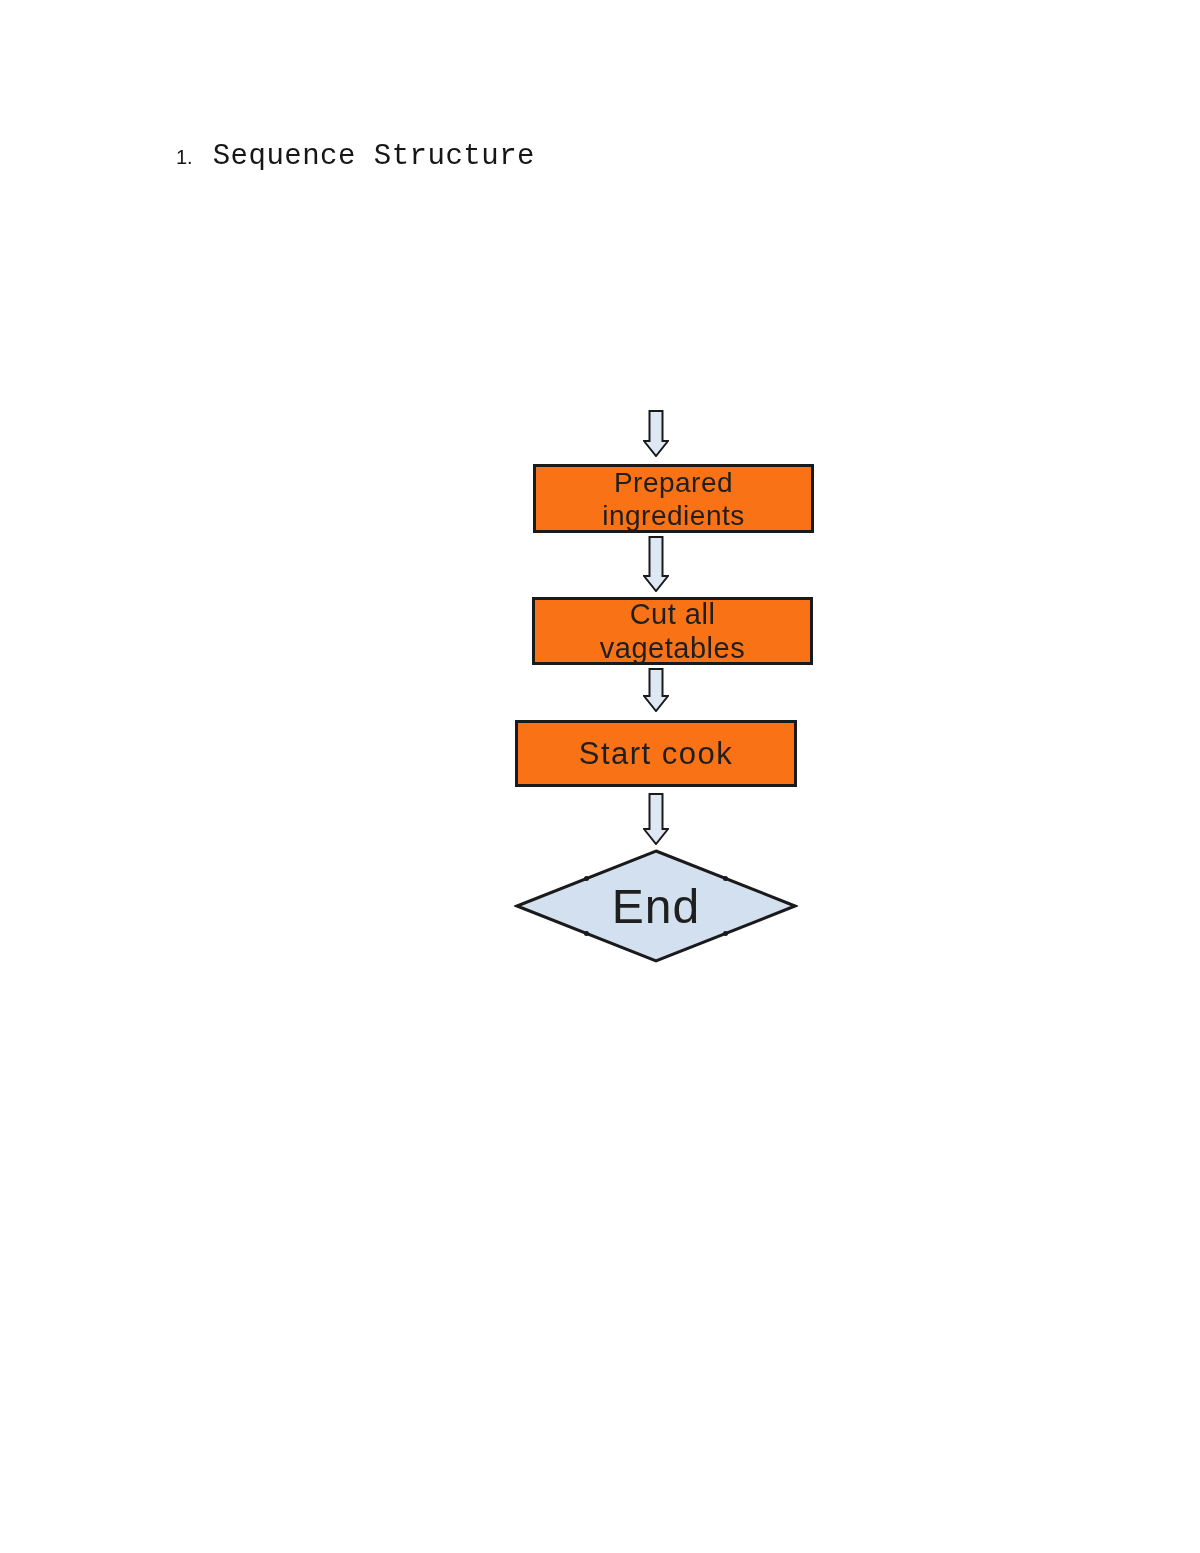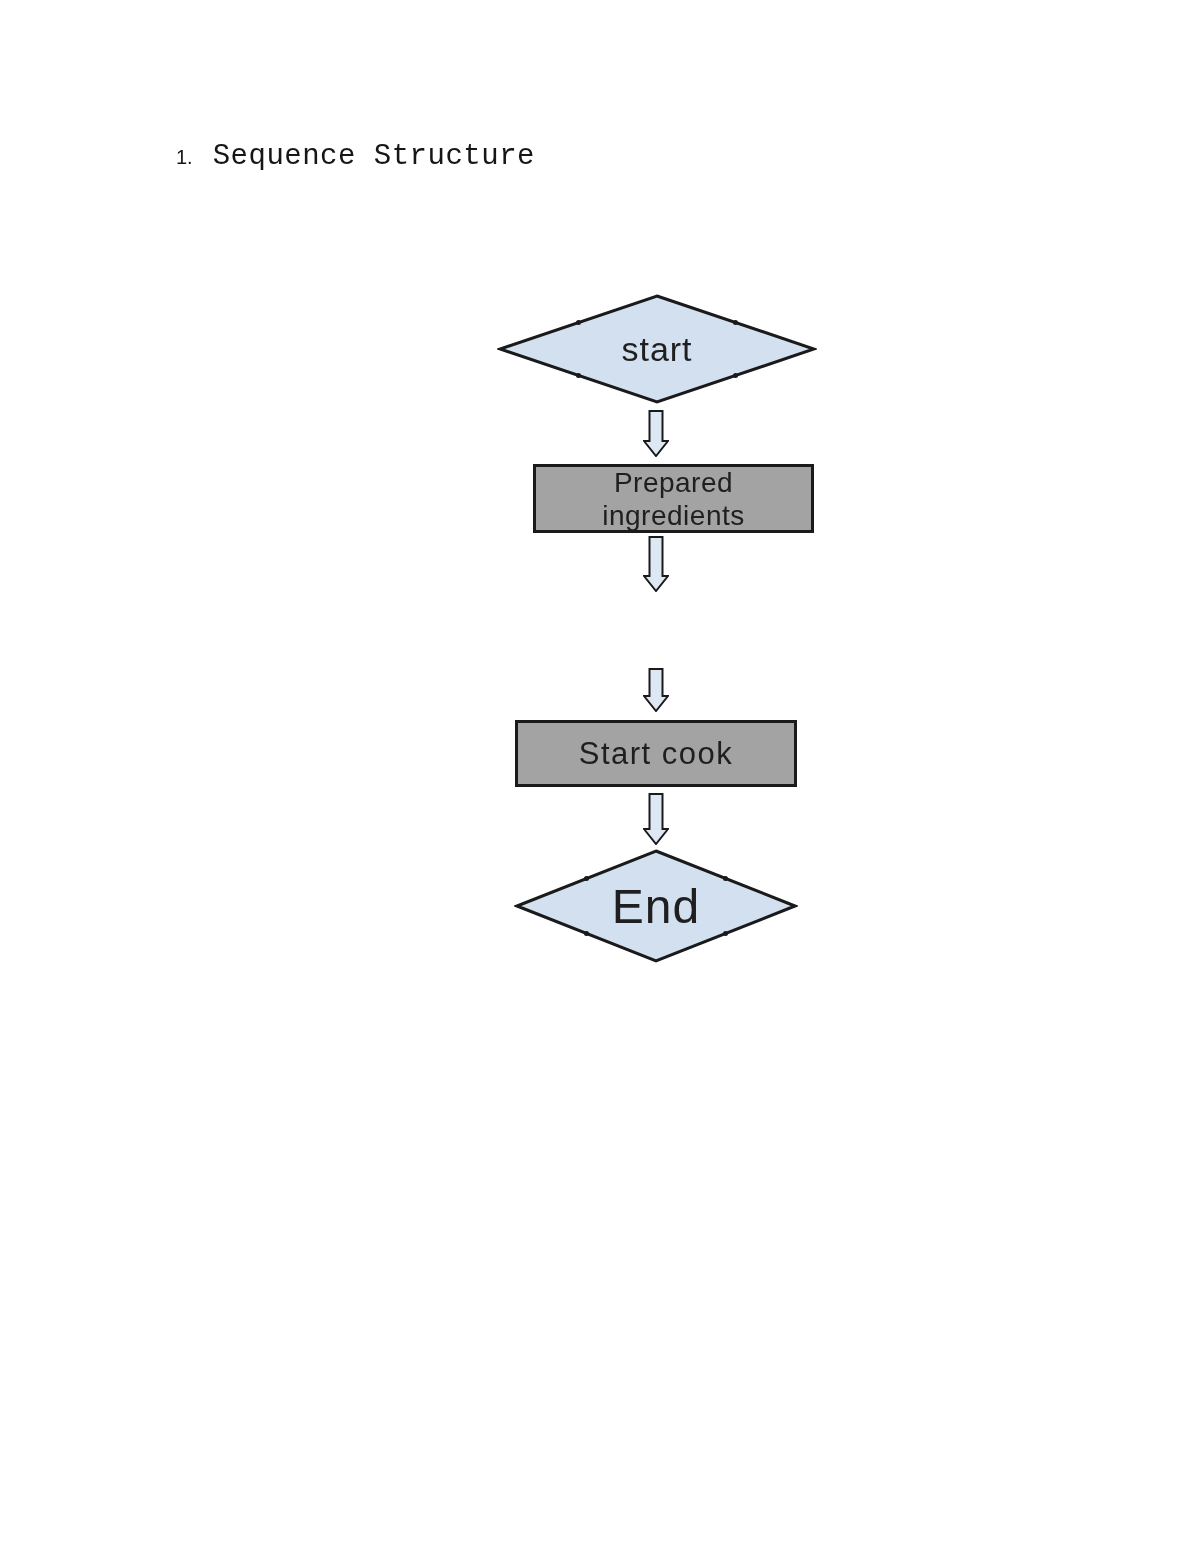--- a/index.html
+++ b/index.html
@@ -39,21 +39,21 @@
     position: absolute;
     inset: 0;
     display: flex;
     align-items: center;
     justify-content: center;
     text-align: center;
     white-space: pre-line;
   }
   .diamond-svg { position: absolute; inset: 0; width: 100%; height: 100%; display: block; }
   .rect {
-    background: #a3a3a3;
+    background: #f97316;
     border: 3px solid #1a1a1a;
     display: flex;
     align-items: center;
     justify-content: center;
     text-align: center;
     white-space: pre-line;
   }
   #node-start     { left: 497px; top: 294px; width: 320px; height: 110px; font-size: 34px; letter-spacing: 1px; }
   #node-prepared  { left: 533px; top: 464px; width: 281px; height: 69px;  font-size: 28px; line-height: 33px; letter-spacing: 0.5px; }
   #node-cut       { left: 532px; top: 597px; width: 281px; height: 68px;  font-size: 29px; line-height: 34px; letter-spacing: 0.5px; }
@@ -70,48 +70,42 @@
 <body>
 
 <div class="page">
 
   <div class="doc-title">
     <span class="title-num">1.</span><span class="title-text">Sequence Structure</span>
   </div>
 
   <div class="flowchart">
 
-    <div class="node" id="node-start">
-      <svg class="diamond-svg" viewBox="0 0 320 110" preserveAspectRatio="none">
-        <polygon points="160,2 317,55 160,108 3,55" fill="#d2e0f0" stroke="#1a1a1a" stroke-width="3"></polygon>
-        <circle cx="81.5" cy="28.5" r="2.5" fill="#1a1a1a"></circle>
-        <circle cx="238.5" cy="28.5" r="2.5" fill="#1a1a1a"></circle>
-        <circle cx="238.5" cy="81.5" r="2.5" fill="#1a1a1a"></circle>
-        <circle cx="81.5" cy="81.5" r="2.5" fill="#1a1a1a"></circle>
-      </svg>
-      <span class="label">start</span>
-    </div>
 
     <div class="connector" id="arrow-1">
       <svg viewBox="0 0 26 47" preserveAspectRatio="none">
         <polygon points="6.5,1 19.5,1 19.5,31 25,31 13,46 1,31 6.5,31" fill="#dde8f4" stroke="#1a1a1a" stroke-width="2"></polygon>
       </svg>
     </div>
 
     <div class="node rect" id="node-prepared">
       <span>Prepared
 ingredients</span>
     </div>
 
     <div class="connector" id="arrow-2">
       <svg viewBox="0 0 26 56" preserveAspectRatio="none">
         <polygon points="6.5,1 19.5,1 19.5,40 25,40 13,55 1,40 6.5,40" fill="#dde8f4" stroke="#1a1a1a" stroke-width="2"></polygon>
       </svg>
     </div>
 
+    <div class="node rect" id="node-cut">
+      <span>Cut all
+vagetables</span>
+    </div>
 
     <div class="connector" id="arrow-3">
       <svg viewBox="0 0 26 44" preserveAspectRatio="none">
         <polygon points="6.5,1 19.5,1 19.5,28 25,28 13,43 1,28 6.5,28" fill="#dde8f4" stroke="#1a1a1a" stroke-width="2"></polygon>
       </svg>
     </div>
 
     <div class="node rect" id="node-startcook">
       <span>Start cook</span>
     </div>

